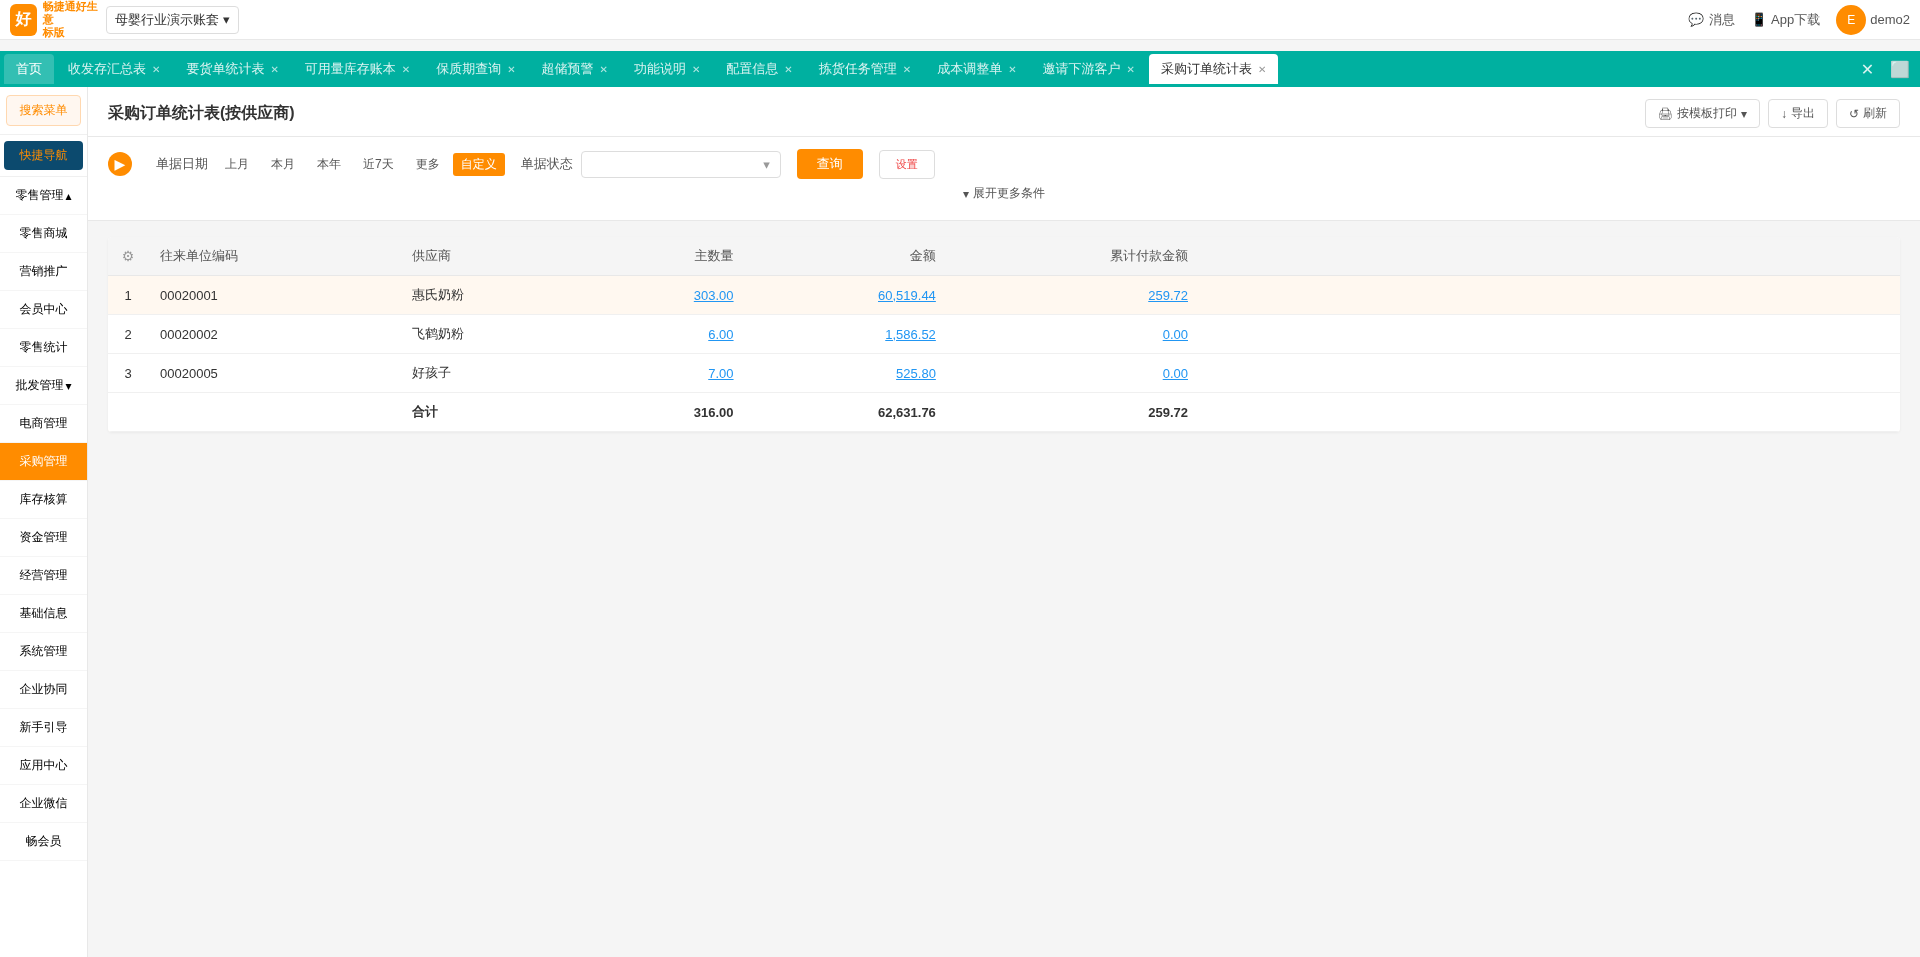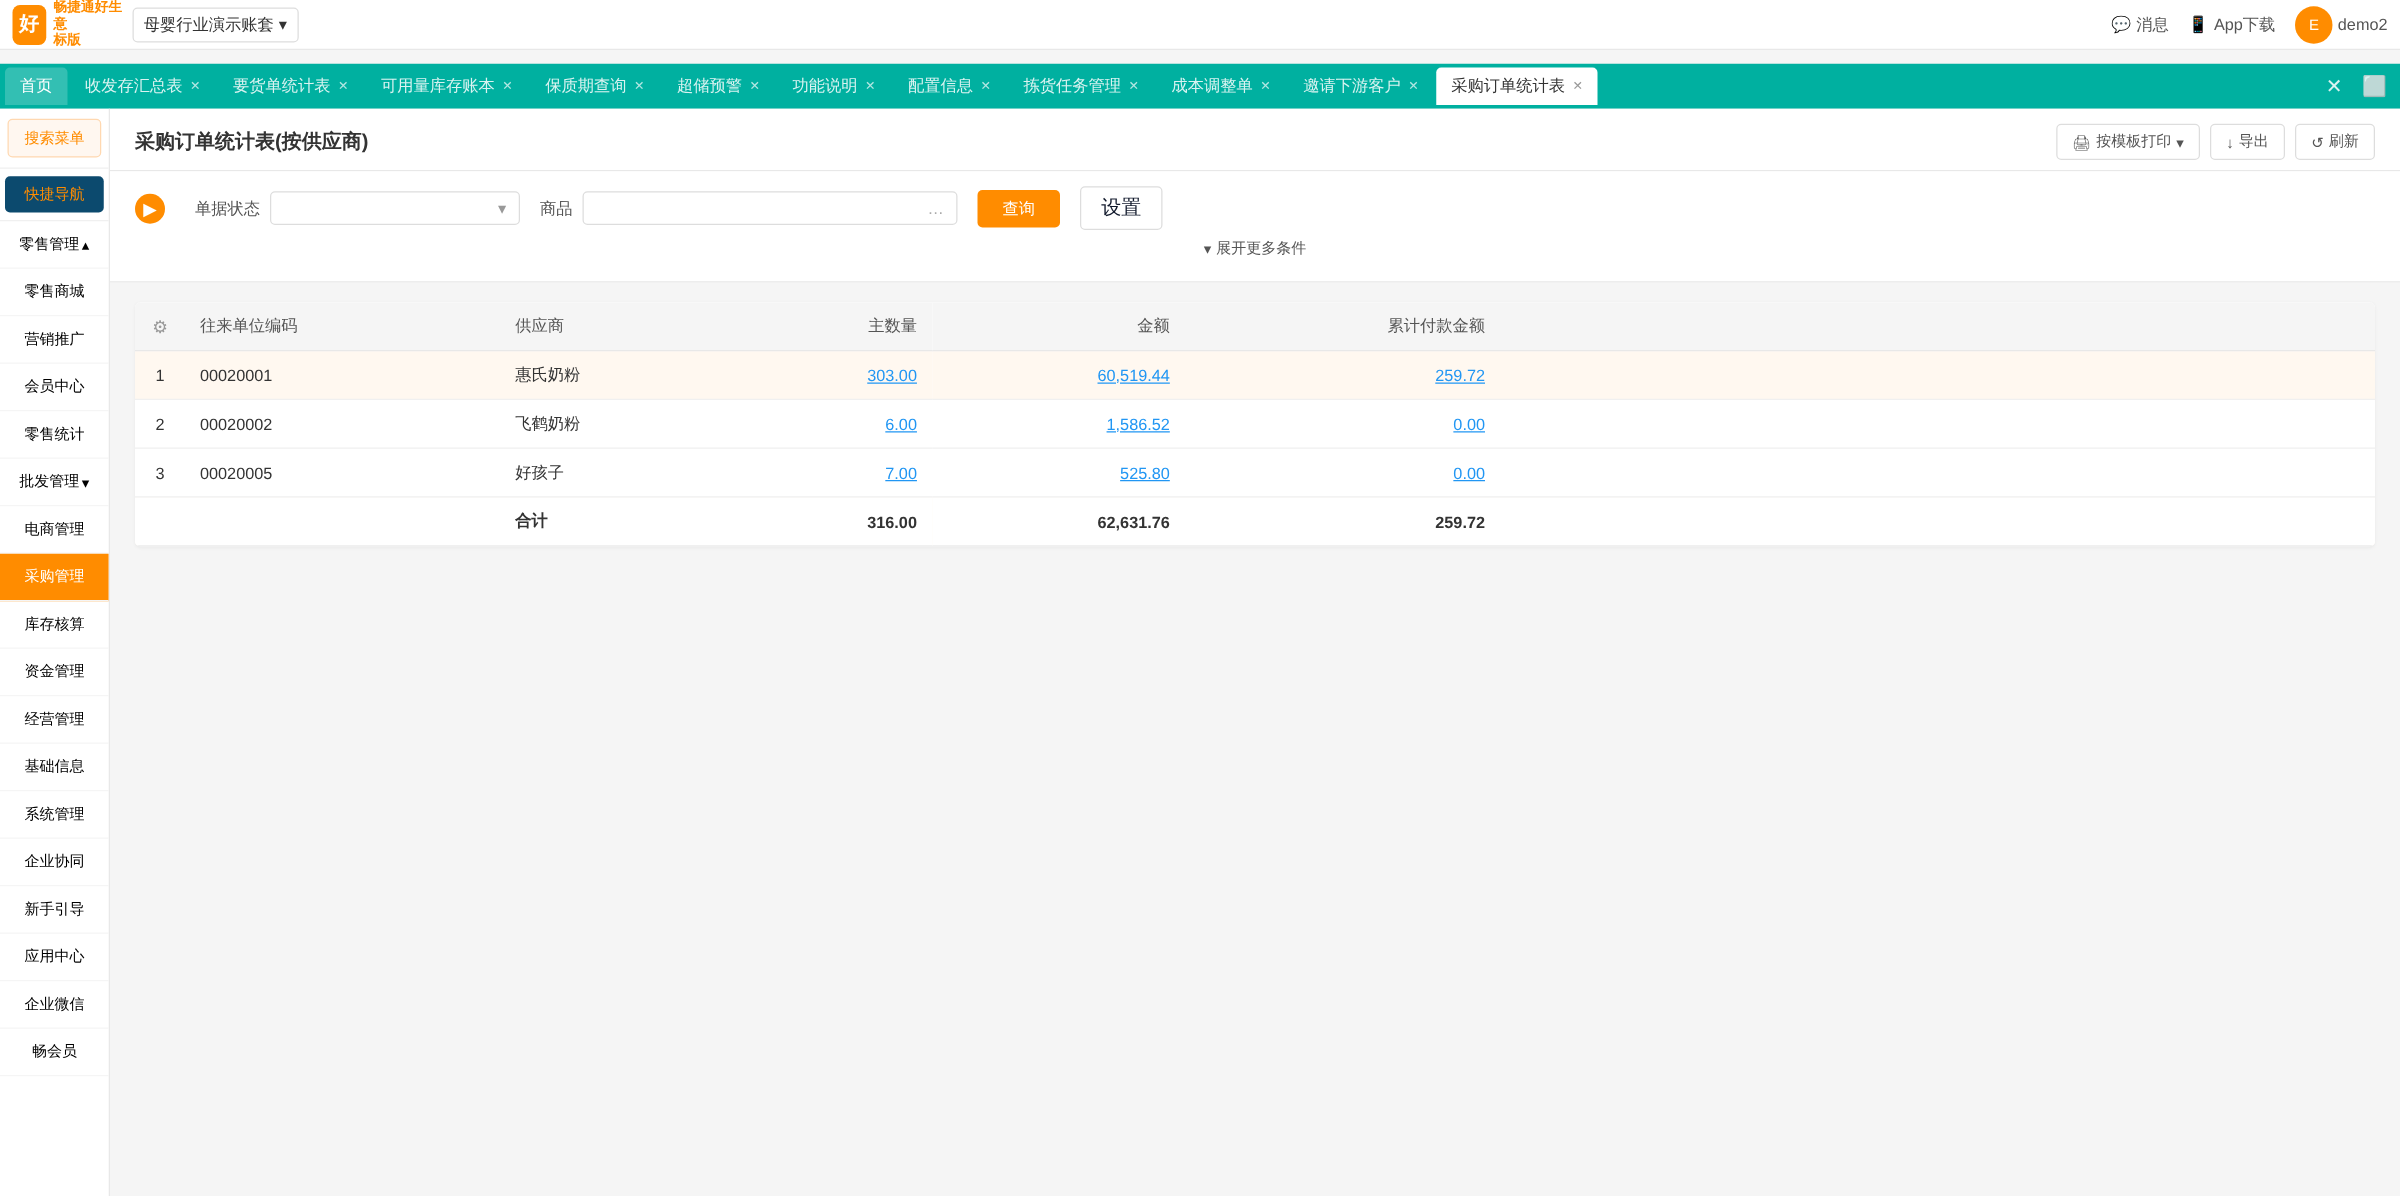--- a/index.html
+++ b/index.html
@@ -54,21 +54,21 @@
     .filter-area { background: #fff; padding: 12px 20px; border-bottom: 1px solid #e8e8e8; }
     .filter-row { display: flex; align-items: center; gap: 16px; flex-wrap: wrap; }
     .filter-group { display: flex; align-items: center; gap: 8px; }
     .filter-label { color: #555; font-size: 13px; white-space: nowrap; }
     .date-shortcuts { display: flex; align-items: center; gap: 4px; }
     .date-shortcut { padding: 3px 8px; border-radius: 3px; font-size: 12px; color: #555; cursor: pointer; border: 1px solid transparent; }
     .date-range-custom { background: #ff8c00; color: white; padding: 3px 8px; border-radius: 3px; font-size: 12px; cursor: pointer; border: none; }
     .filter-select { display: flex; align-items: center; gap: 4px; padding: 5px 10px; border: 1px solid #ddd; border-radius: 4px; background: #fff; min-width: 200px; cursor: pointer; font-size: 13px; color: #999; justify-content: space-between; }
     .filter-input { display: flex; align-items: center; gap: 4px; padding: 5px 10px; border: 1px solid #ddd; border-radius: 4px; background: #fff; min-width: 300px; font-size: 13px; color: #999; }
     .btn-search { padding: 6px 20px; background: #ff8c00; color: white; border: none; border-radius: 4px; font-size: 13px; cursor: pointer; }
-    .btn-settings { padding: 6px 16px; background: #fff; color: #0f172a; border: 1px solid #ddd; border-radius: 4px; font-size: 16px; cursor: pointer; text-align: right; }
+    .btn-settings { padding: 6px 16px; background: #fff; color: #ef4444; border: 1px solid #ddd; border-radius: 4px; font-size: 11px; cursor: pointer; text-align: right; }
     .filter-more { display: flex; align-items: center; justify-content: center; padding: 6px; cursor: pointer; color: #555; font-size: 12px; gap: 4px; }
 
     
     .table-container { padding: 16px 20px; flex: 1; }
     .data-table { width: 100%; border-collapse: collapse; background: #fff; border-radius: 4px; overflow: hidden; box-shadow: 0 1px 3px rgba(0,0,0,0.05); }
     .data-table th { background: #f5f5f5; padding: 10px 12px; text-align: left; font-size: 13px; color: #555; font-weight: normal; border-bottom: 1px solid #e8e8e8; white-space: nowrap; }
     .data-table th.center { text-align: center; }
     .data-table td { padding: 10px 12px; font-size: 13px; color: #333; border-bottom: 1px solid #f0f0f0; }
     .data-table td.center { text-align: center; }
     .data-table td.number { text-align: right; color: #2196f3; text-decoration: underline; cursor: pointer; }
@@ -255,31 +255,35 @@
           <span>↺</span>
           <span>刷新</span>
         </button>
       </div>
     </div>
 
     <div class="filter-area">
       <div class="filter-row">
         <span class="expand-arrow">▶</span>
         <div class="filter-group">
+          <span class="filter-label">单据日期</span>
+          <div class="date-shortcuts">
+            <span class="date-shortcut">上月</span>
+            <span class="date-shortcut">本月</span>
+            <span class="date-shortcut">本年</span>
+            <span class="date-shortcut">近7天</span>
+            <span class="date-shortcut">更多</span>
+            <button class="date-range-custom">自定义</button>
+          </div>
+        </div>
+        <div class="filter-group">
           <span class="filter-label">单据状态</span>
           <div class="filter-select">
             <span style="color:#ccc;font-size:12px;"></span>
             <span>▾</span>
-          </div>
-        </div>
-        <div class="filter-group">
-          <span class="filter-label">商品</span>
-          <div class="filter-input">
-            <span style="flex:1; color:#ccc;"></span>
-            <span style="color:#aaa;">…</span>
           </div>
         </div>
         <button class="btn-search">查询</button>
         <button class="btn-settings">设置</button>
       </div>
       <div class="filter-more">
         <span>▾</span>
         <span>展开更多条件</span>
       </div>
     </div>

